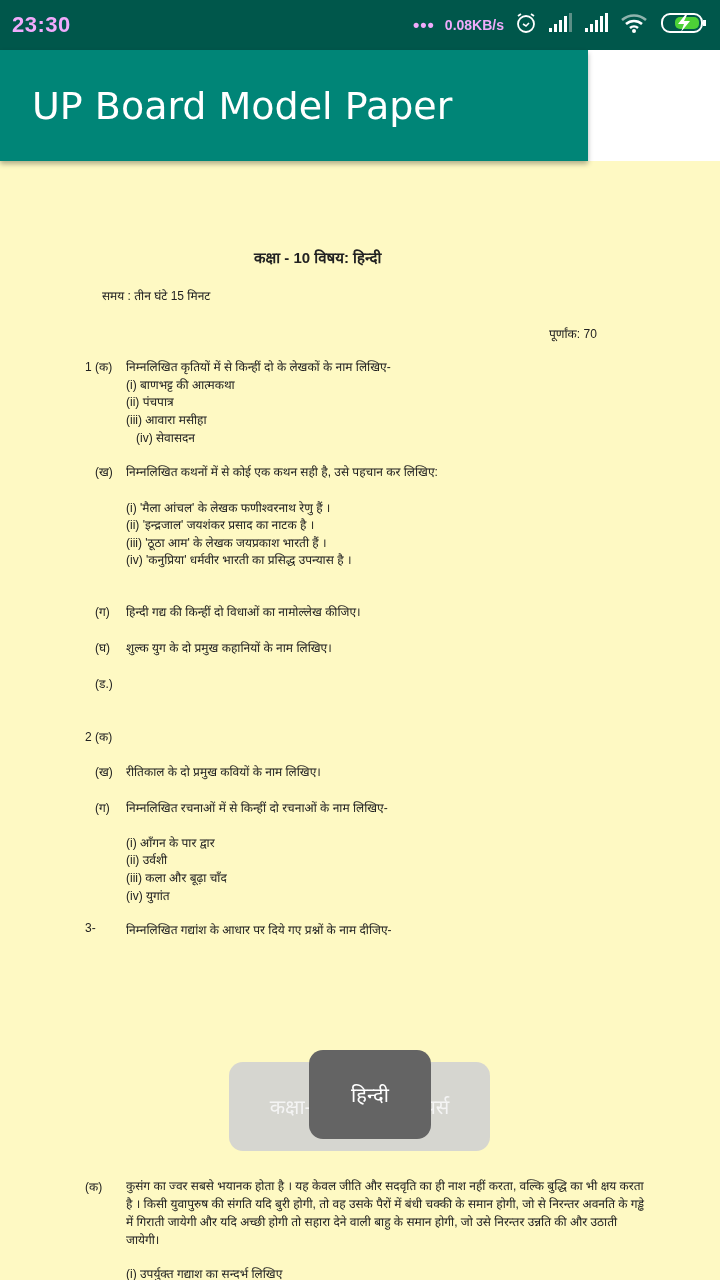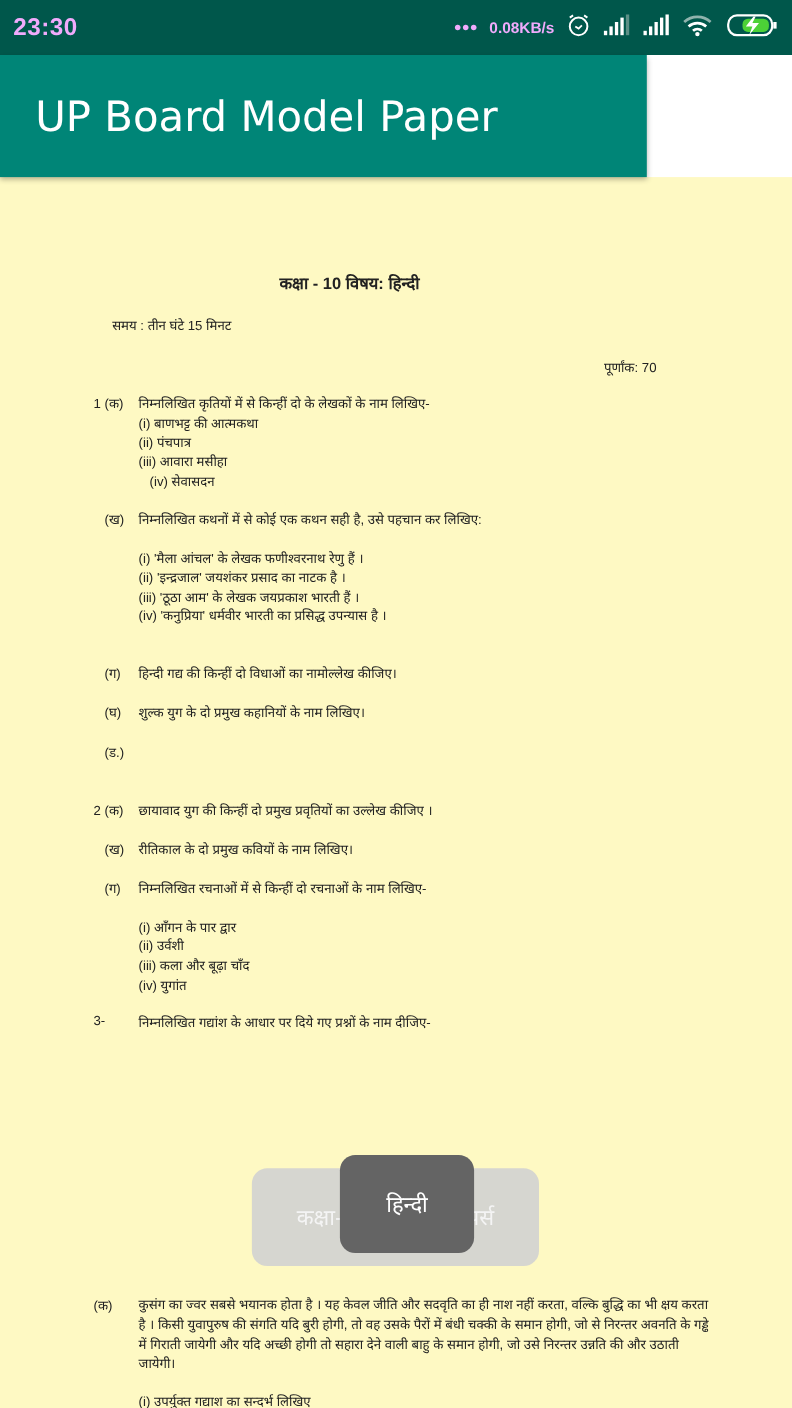--- a/index.html
+++ b/index.html
@@ -101,21 +101,20 @@
   <div class="abs" style="left:126px; top:373px;">(iii) 'ठूठा आम' के लेखक जयप्रकाश भारती हैं ।</div>
   <div class="abs" style="left:126px; top:390px;text-align:center;">(iv) 'कनुप्रिया' धर्मवीर भारती का प्रसिद्ध उपन्यास है ।</div>
 
   <div class="abs" style="left:95px; top:442px;">(ग)</div>
   <div class="abs" style="left:126px; top:442px;">हिन्दी गद्य की किन्हीं दो विधाओं का नामोल्लेख कीजिए।</div>
   <div class="abs" style="left:95px; top:478px;">(घ)</div>
   <div class="abs" style="left:126px; top:478px;">शुल्क युग के दो प्रमुख कहानियों के नाम लिखिए।</div>
   <div class="abs" style="left:95px; top:514px;">(ड.)</div>
 
   <div class="abs" style="left:85px; top:567px;">2 (क)</div>
-  <div class="abs" style="left:126px; top:567px;">छायावाद युग की किन्हीं दो प्रमुख प्रवृतियों का उल्लेख कीजिए ।</div>
   <div class="abs" style="left:95px; top:602px;">(ख)</div>
   <div class="abs" style="left:126px; top:602px;">रीतिकाल के दो प्रमुख कवियों के नाम लिखिए।</div>
   <div class="abs" style="left:95px; top:638px;">(ग)</div>
   <div class="abs" style="left:126px; top:638px;">निम्नलिखित रचनाओं में से किन्हीं दो रचनाओं के नाम लिखिए-</div>
   <div class="abs" style="left:126px; top:673px;">(i) आँगन के पार द्वार</div>
   <div class="abs" style="left:126px; top:690px;">(ii) उर्वशी</div>
   <div class="abs" style="left:126px; top:708px;">(iii) कला और बूढ़ा चाँद</div>
   <div class="abs" style="left:126px; top:726px;">(iv) युगांत</div>
 
   <div class="abs" style="left:85px; top:760px;">3-</div>

